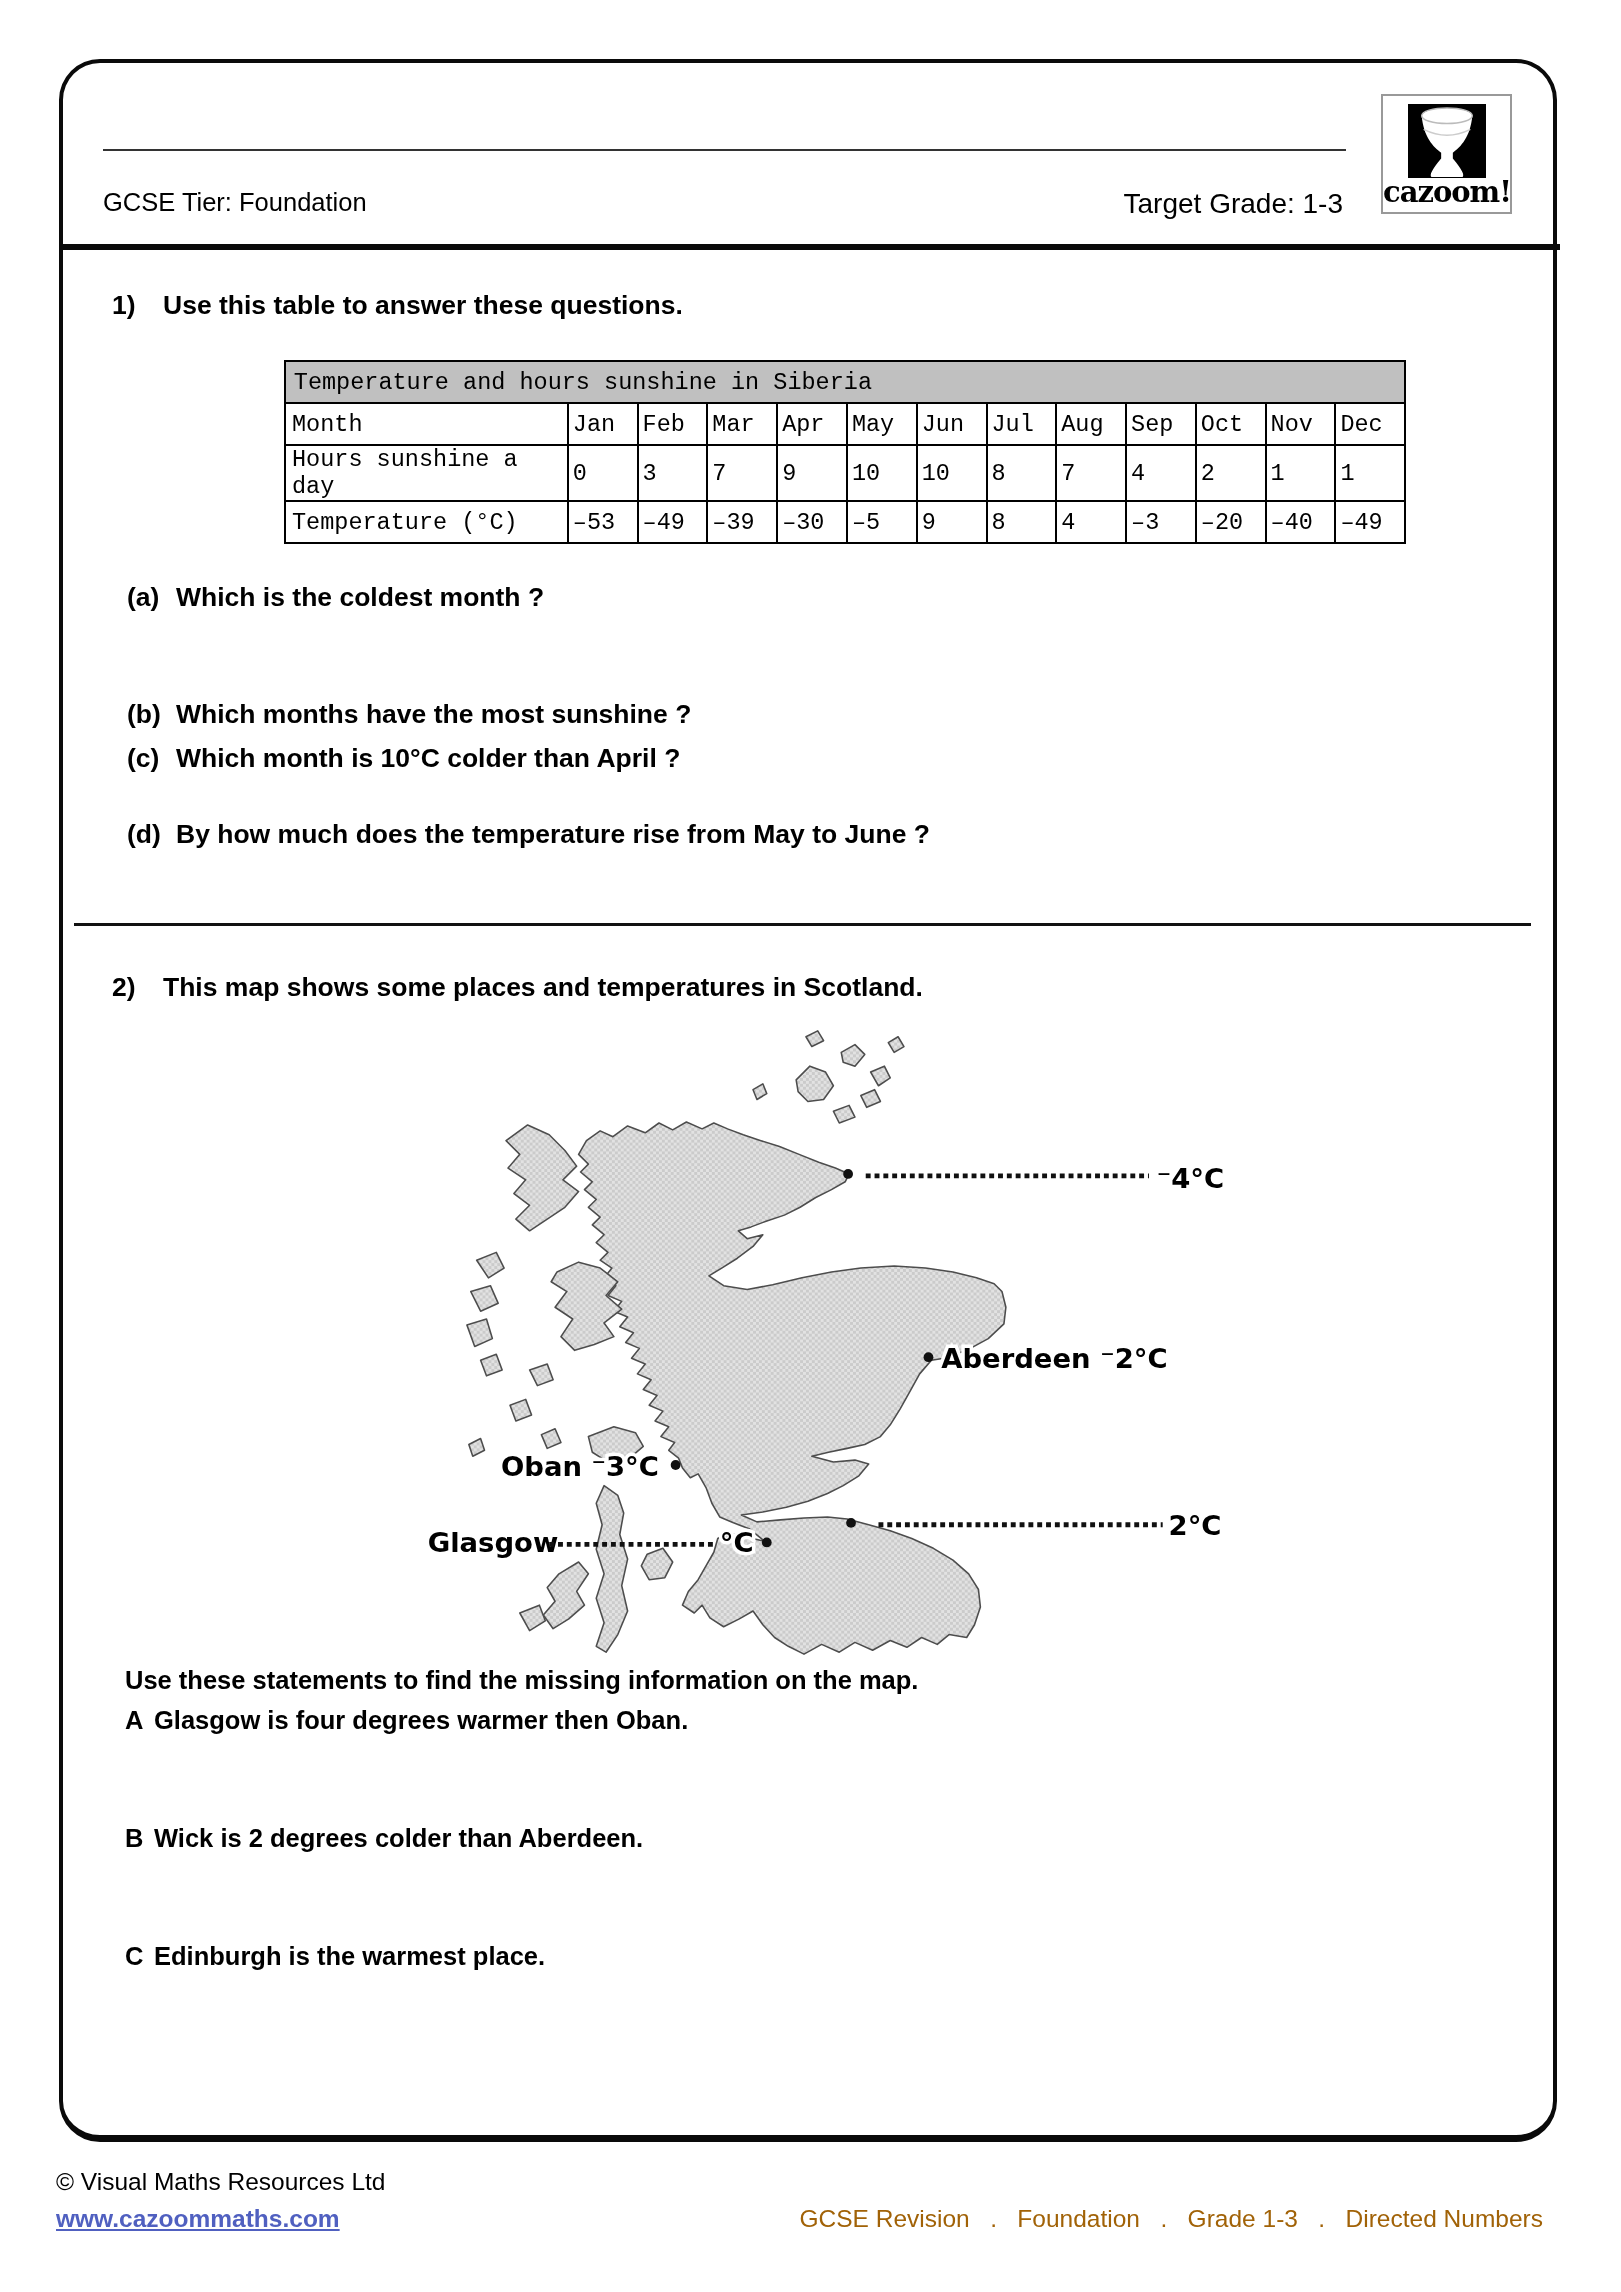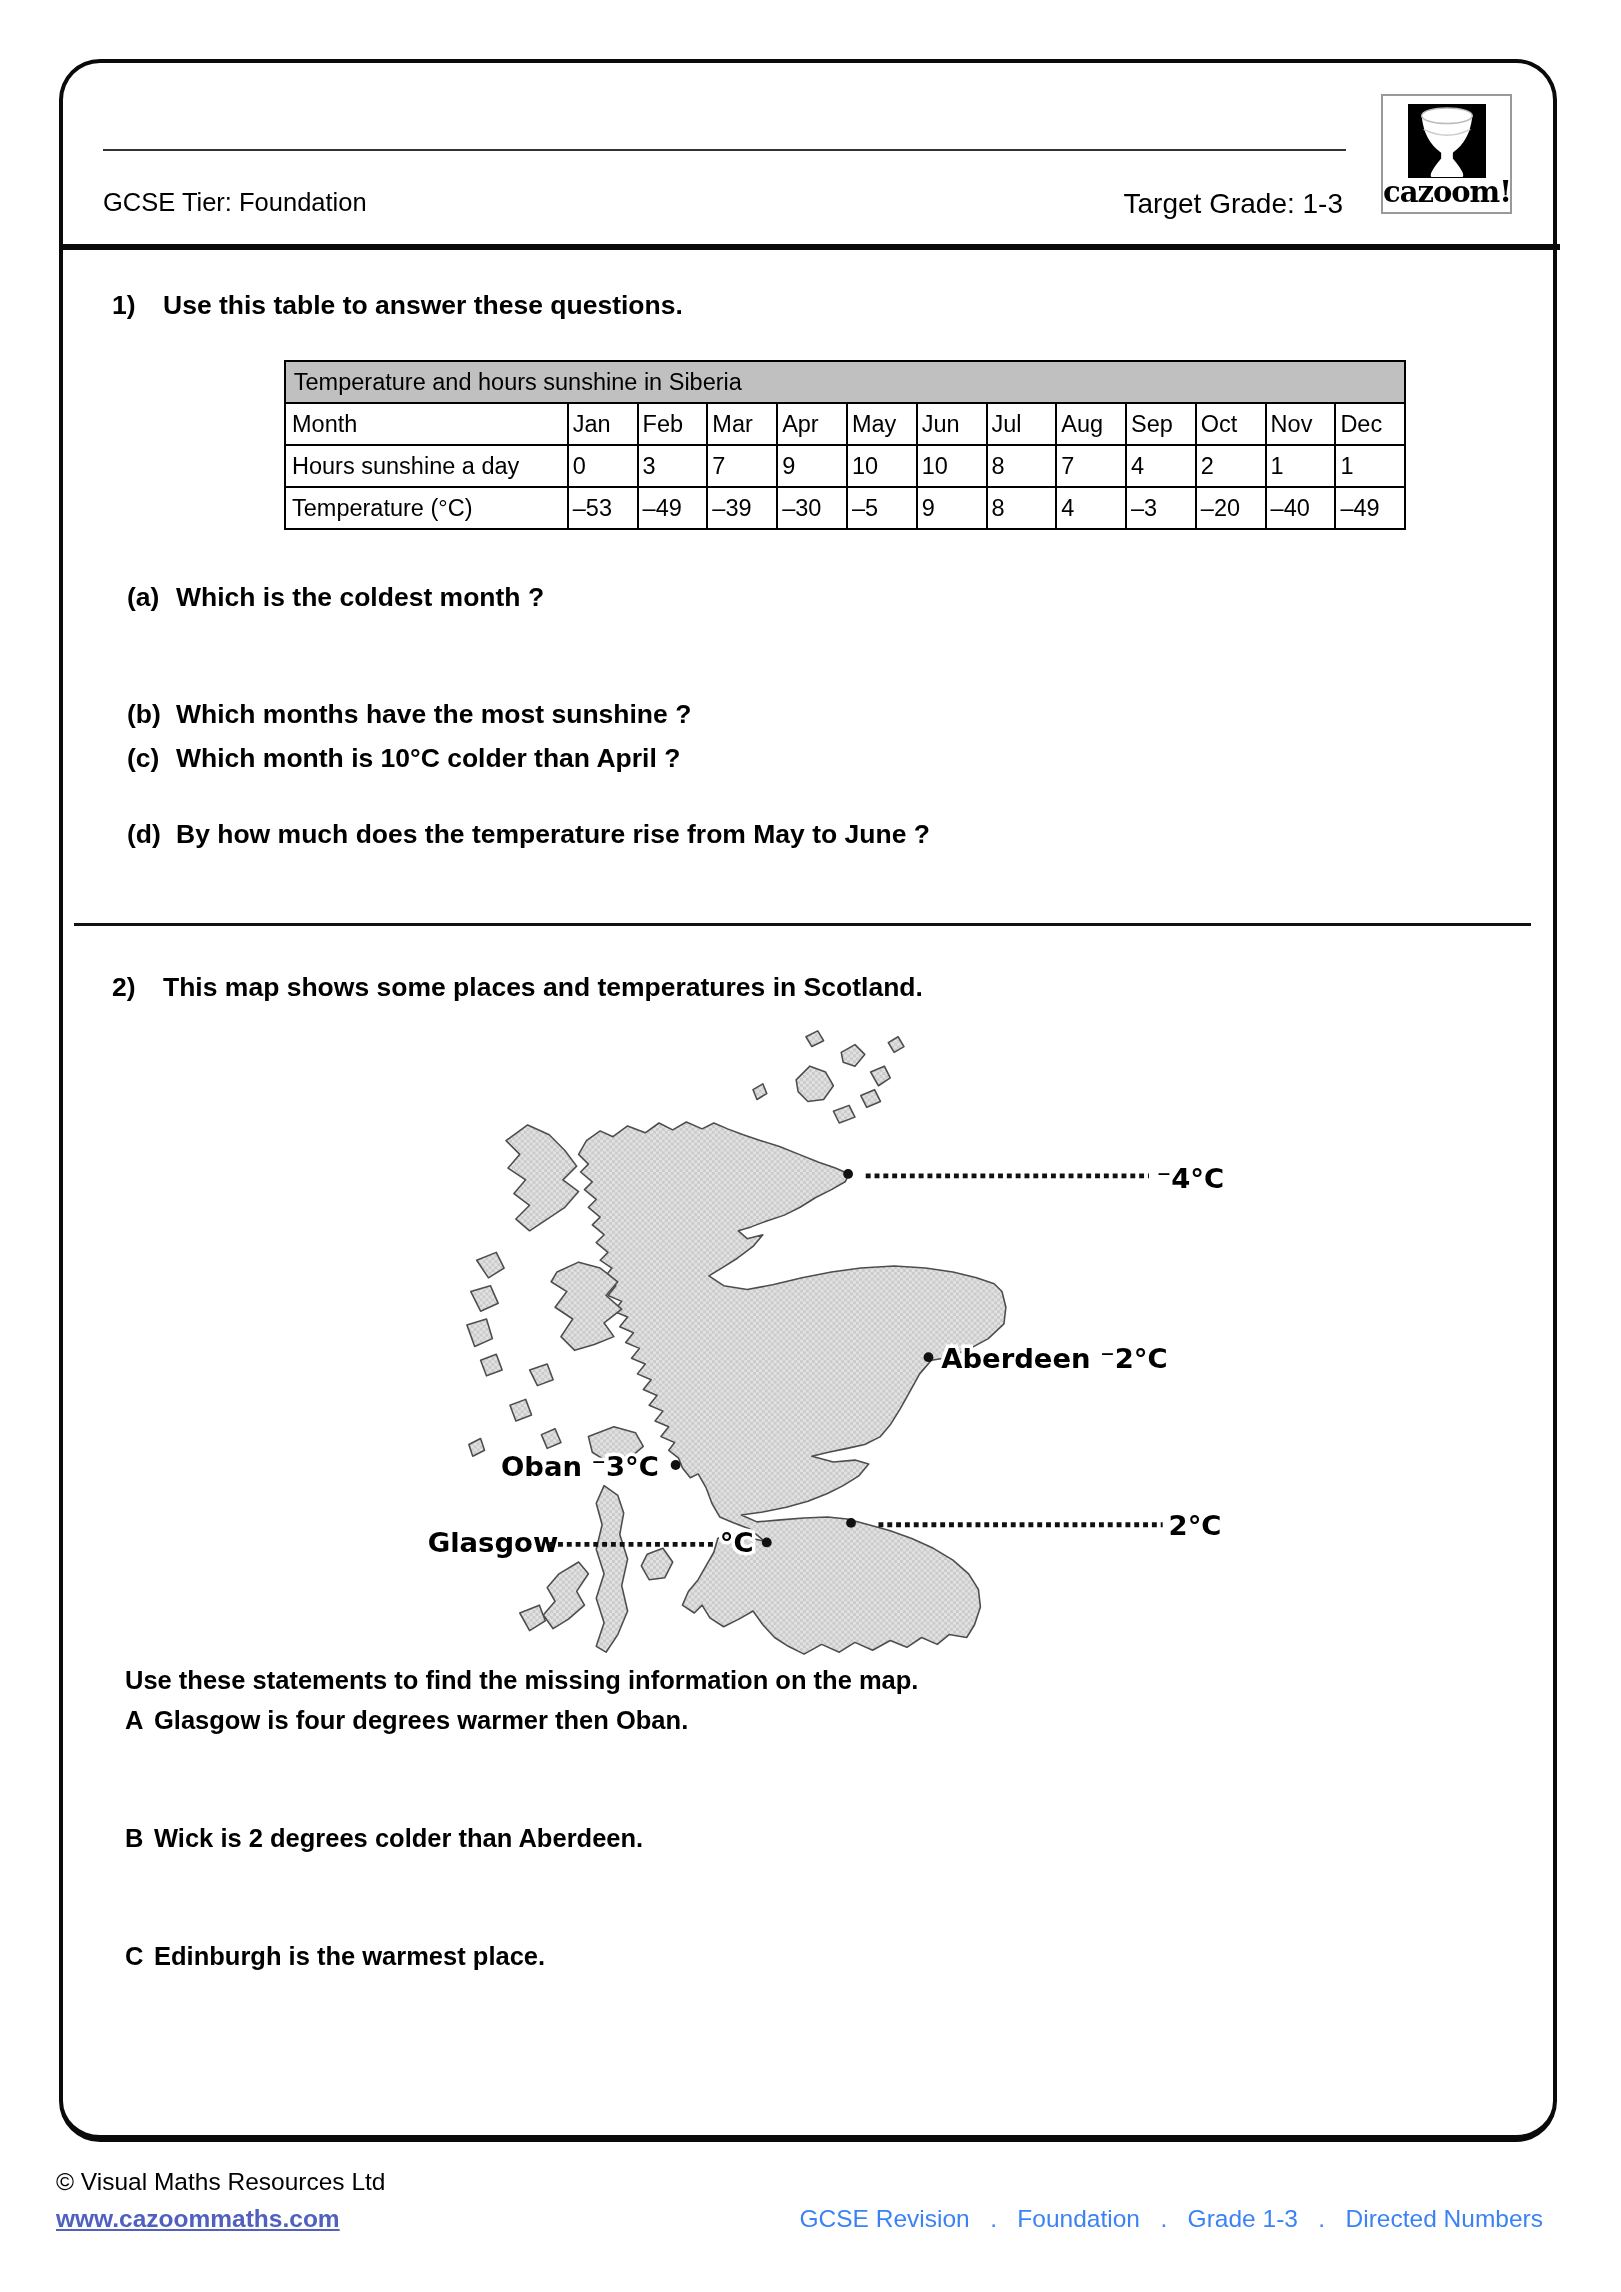--- a/index.html
+++ b/index.html
@@ -18,41 +18,41 @@
   .logo{position:absolute;left:1381px;top:94px;width:131px;height:120px;border:2px solid #999;
         box-sizing:border-box;background:#fff;text-align:center;}
   .logo-black{width:78px;height:74px;background:#000;margin:7.8px auto 0;display:flex;align-items:center;justify-content:center;}
   .logo-text{font-family:"DejaVu Serif",serif;font-weight:bold;font-size:29px;letter-spacing:-1px;line-height:29px;}
   
   .qline{position:absolute;font-weight:bold;font-size:26.5px;white-space:nowrap;}
   .qnum{display:inline-block;width:51px;}
   .sub-q{position:absolute;left:127px;font-weight:bold;font-size:26.5px;white-space:nowrap;}
   .sub-label{display:inline-block;width:49px;}
   
-  .siberia-table{position:absolute;left:284px;top:360px;border-collapse:collapse;font-size:23.5px;}
+  .siberia-table{position:absolute;left:284px;top:360px;border-collapse:collapse;font-size:23.5px;font-family:Liberation Mono, monospace;}
   .siberia-table td{border:2px solid #000;height:40px;text-align:left;padding:0 3.9px;}
   .siberia-table td.rowhead{text-align:left;padding-left:6px;width:271px;}
   .siberia-table td.cap{background:#c0c0c0;text-align:left;padding-left:7.8px;}
   .siberia-table td.num{width:60px;}
   
   .mid-divider{position:absolute;left:74px;top:923px;width:1457px;height:2.9px;background:#111;}
   
   .map-wrap{position:absolute;left:412px;top:1025px;width:833px;height:637px;}
   .maplabel{font-family:"DejaVu Sans",sans-serif;font-weight:bold;font-size:28px;fill:#000;
             paint-order:stroke;stroke:#fff;stroke-width:7px;}
   .dotline{stroke:#111;stroke-width:5;stroke-dasharray:5 4;fill:none;}
   .land{fill:url(#landpat);stroke:#4d4d4d;stroke-width:1.6;stroke-linejoin:round;}
   .citydot{fill:#111;stroke:none;}
   
   .statement{position:absolute;left:125px;font-weight:bold;font-size:25.5px;white-space:nowrap;}
   .st-label{display:inline-block;min-width:29px;}
   
   .copyright{position:absolute;left:56px;top:2168px;font-size:24.5px;}
   .weblink{position:absolute;left:56px;top:2205px;font-size:24.5px;color:#5060c0;text-decoration:underline;font-weight:bold;}
-  .breadcrumb{position:absolute;right:78px;top:2205px;font-size:24.5px;color:#3b82f6;white-space:pre;}
+  .breadcrumb{position:absolute;right:78px;top:2205px;font-size:24.5px;color:#a16207;white-space:pre;}
 </style>
 </head>
 <body>
 
 <div class="page">
 
   <div class="frame"></div>
   <div class="header-divider"></div>
 
   <div class="title-underline"></div>

